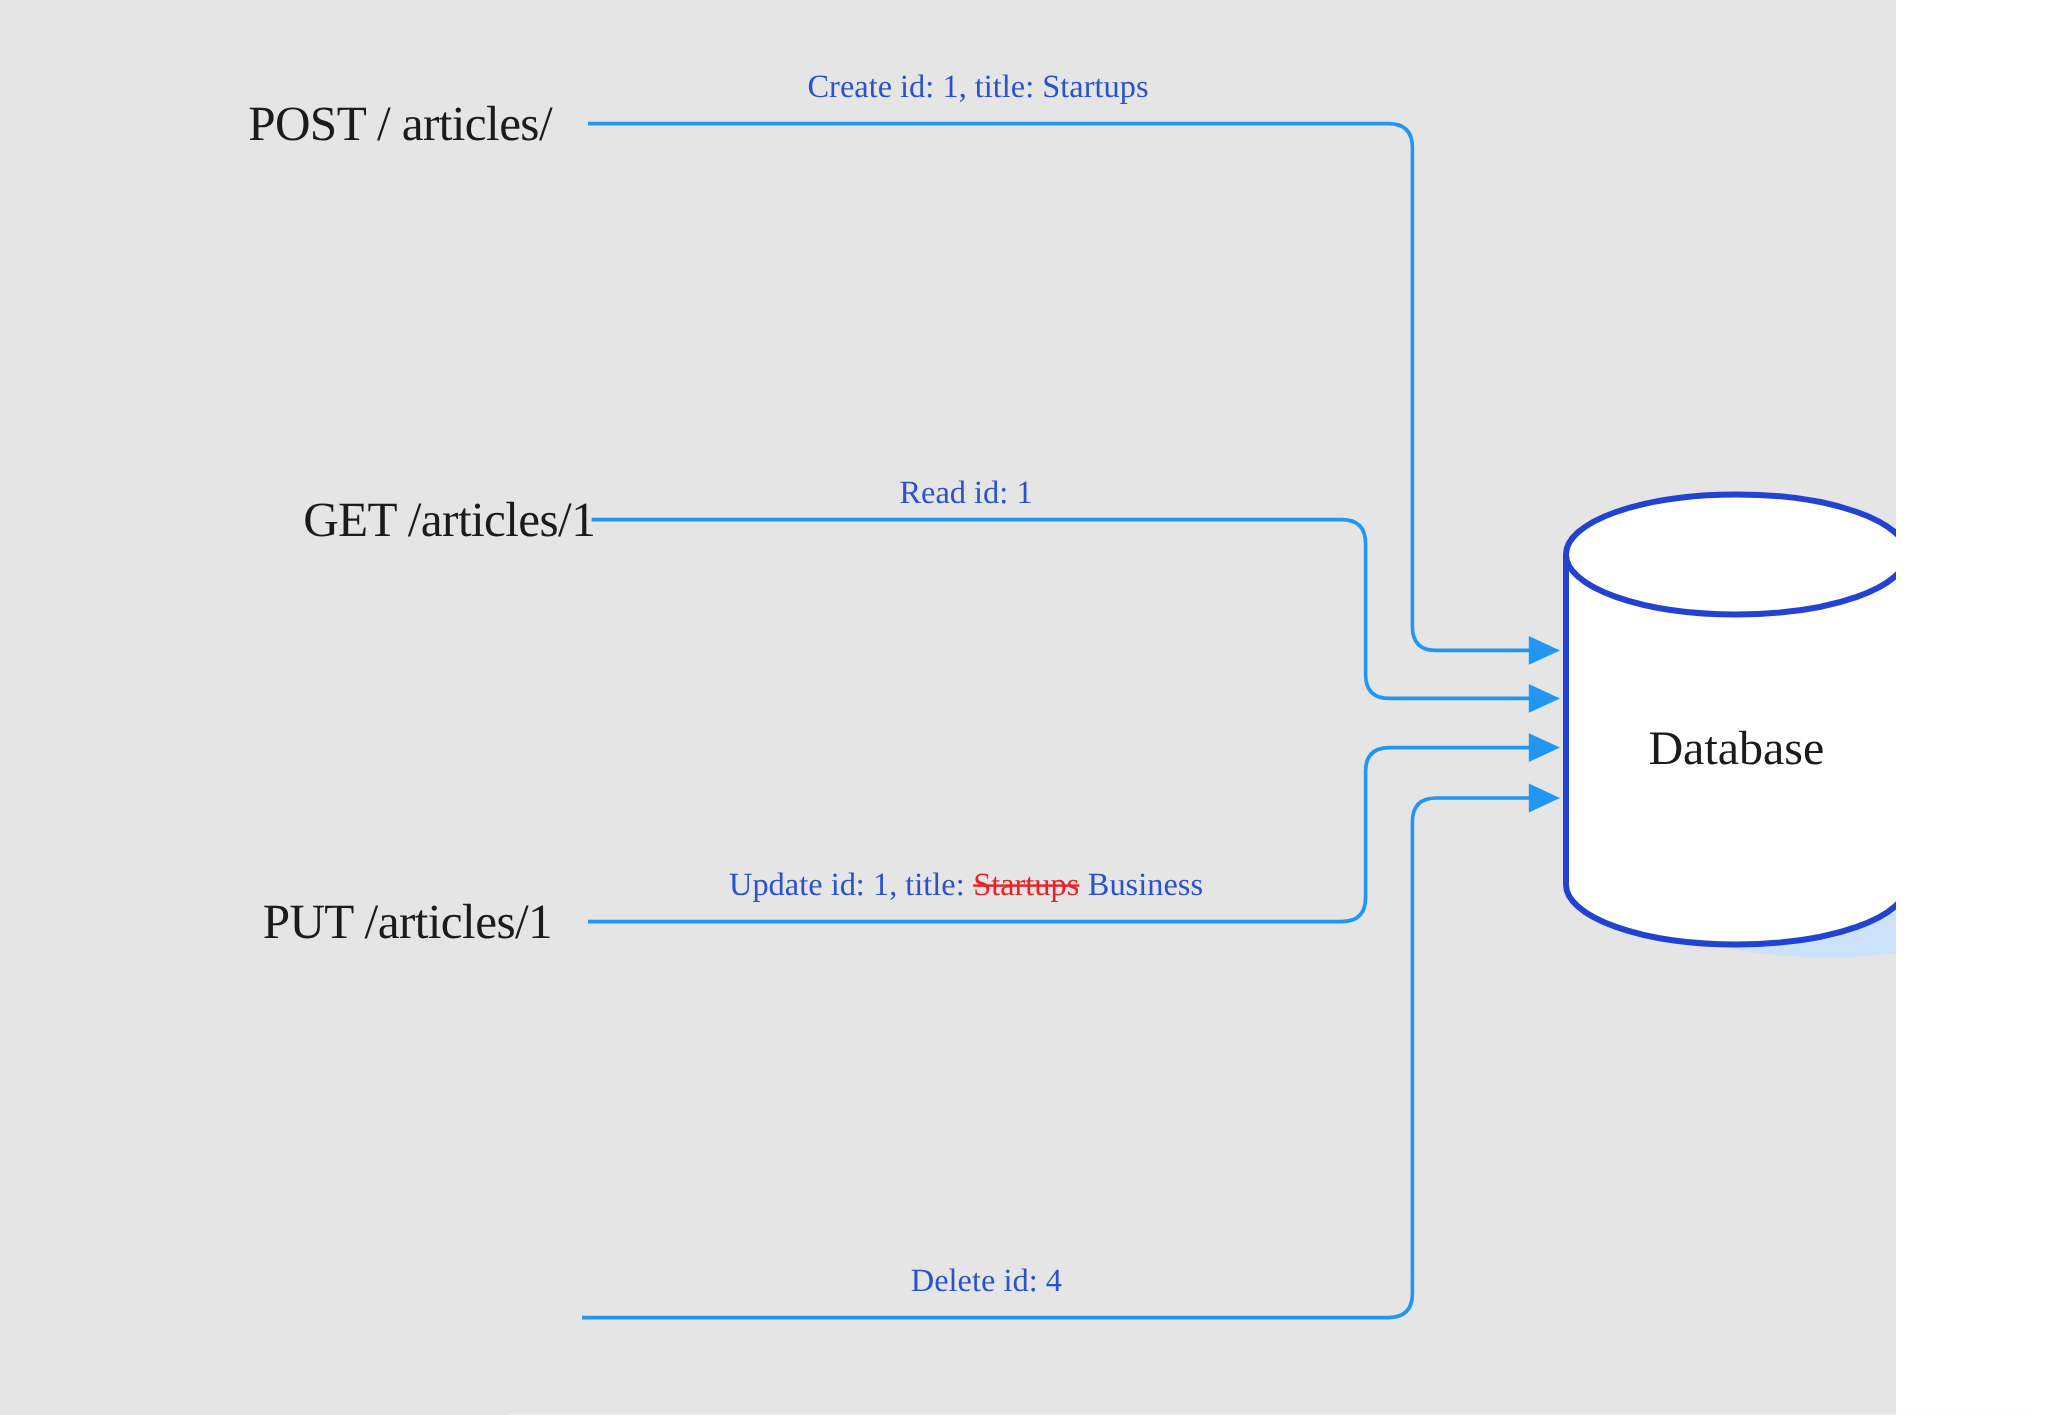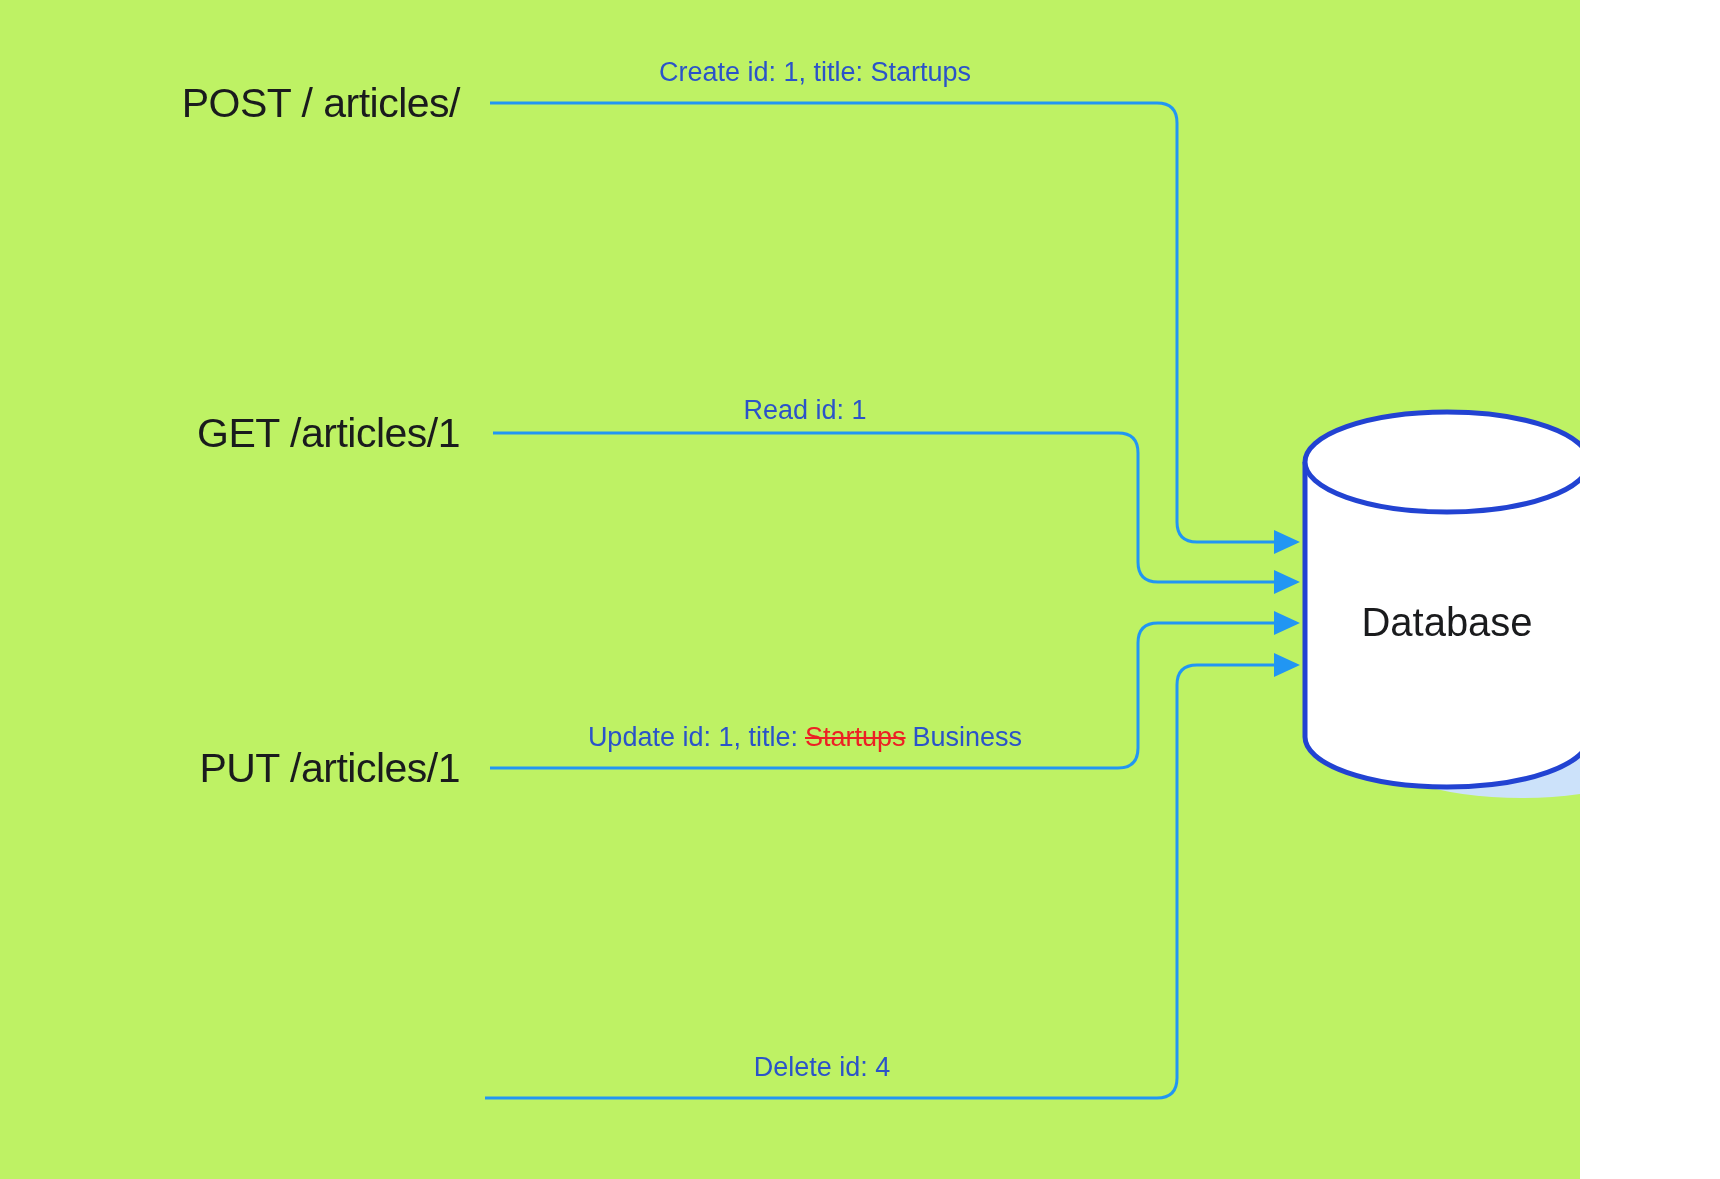--- a/index.html
+++ b/index.html
@@ -8,23 +8,23 @@
     --c-strike_red:#ED2024;
     --c-cylinder_stroke:#2243D2;
     --c-cylinder_shadow:#CCE2FA;
     --c-text_black:#1A1B1D;
     --c-logo_blue:#2E53D8;
   }
   html,body{margin:0;padding:0;background:#fff;}
   .canvas{
     position:relative;
     width:1580px;height:1179px;
-    background:#bef264;
+    background:#e5e5e5;
     overflow:hidden;
-    font-family:Liberation Sans, sans-serif;
+    font-family:Liberation Serif, serif;
   }
   .layer{position:absolute;left:0;top:0;}
   .method-label{
     position:absolute;
     left:0;width:460px;
     text-align:right;
     font-size:41px;
     letter-spacing:-0.5px;
     color:var(--c-text_black);
     line-height:58px;
@@ -90,21 +90,21 @@
 
     <g transform="translate(1652,1128)">
       <path class="logo-fill" d="M22,1 L43,22 L22,43 L1,22 Z"></path>
       <rect x="-4" y="18" width="52" height="8" fill="#ffffff" transform="rotate(-45 22 22)"></rect>
       <line class="logo-slash" x1="15" y1="29" x2="20.6" y2="23.4"></line>
       <line class="logo-slash" x1="23.4" y1="20.6" x2="29" y2="15"></line>
     </g>
   </svg>
 
   <div class="method-label" style="top:74px;">POST / articles/</div>
-  <div class="method-label" style="top:404px;">GET /articles/1</div>
+  <div class="method-label" style="top:404px;padding-left:36px;">GET /articles/1</div>
   <div class="method-label" style="top:739px;">PUT /articles/1</div>
 
   <div class="annotation" style="left:815px;top:55px;">Create id: 1, title: Startups</div>
   <div class="annotation" style="left:805px;top:393px;">Read id: 1</div>
   <div class="annotation" style="left:805px;top:720px;">
     <span>Update id: 1, title:</span><span class="struck">Startups</span><span>Business</span>
   </div>
   <div class="annotation" style="left:822px;top:1050px;">Delete id: 4</div>
 
   <div class="db-label" style="left:1447px;top:600px;">Database</div>

